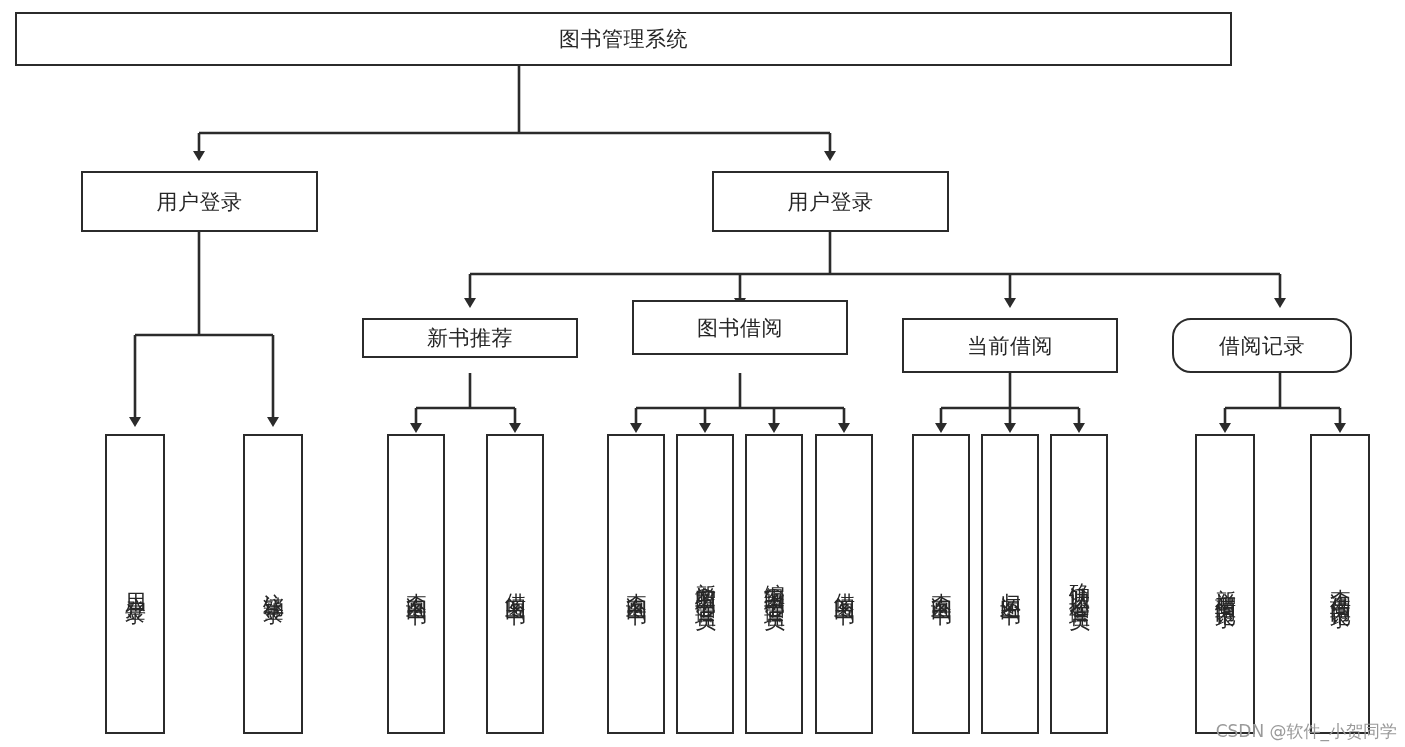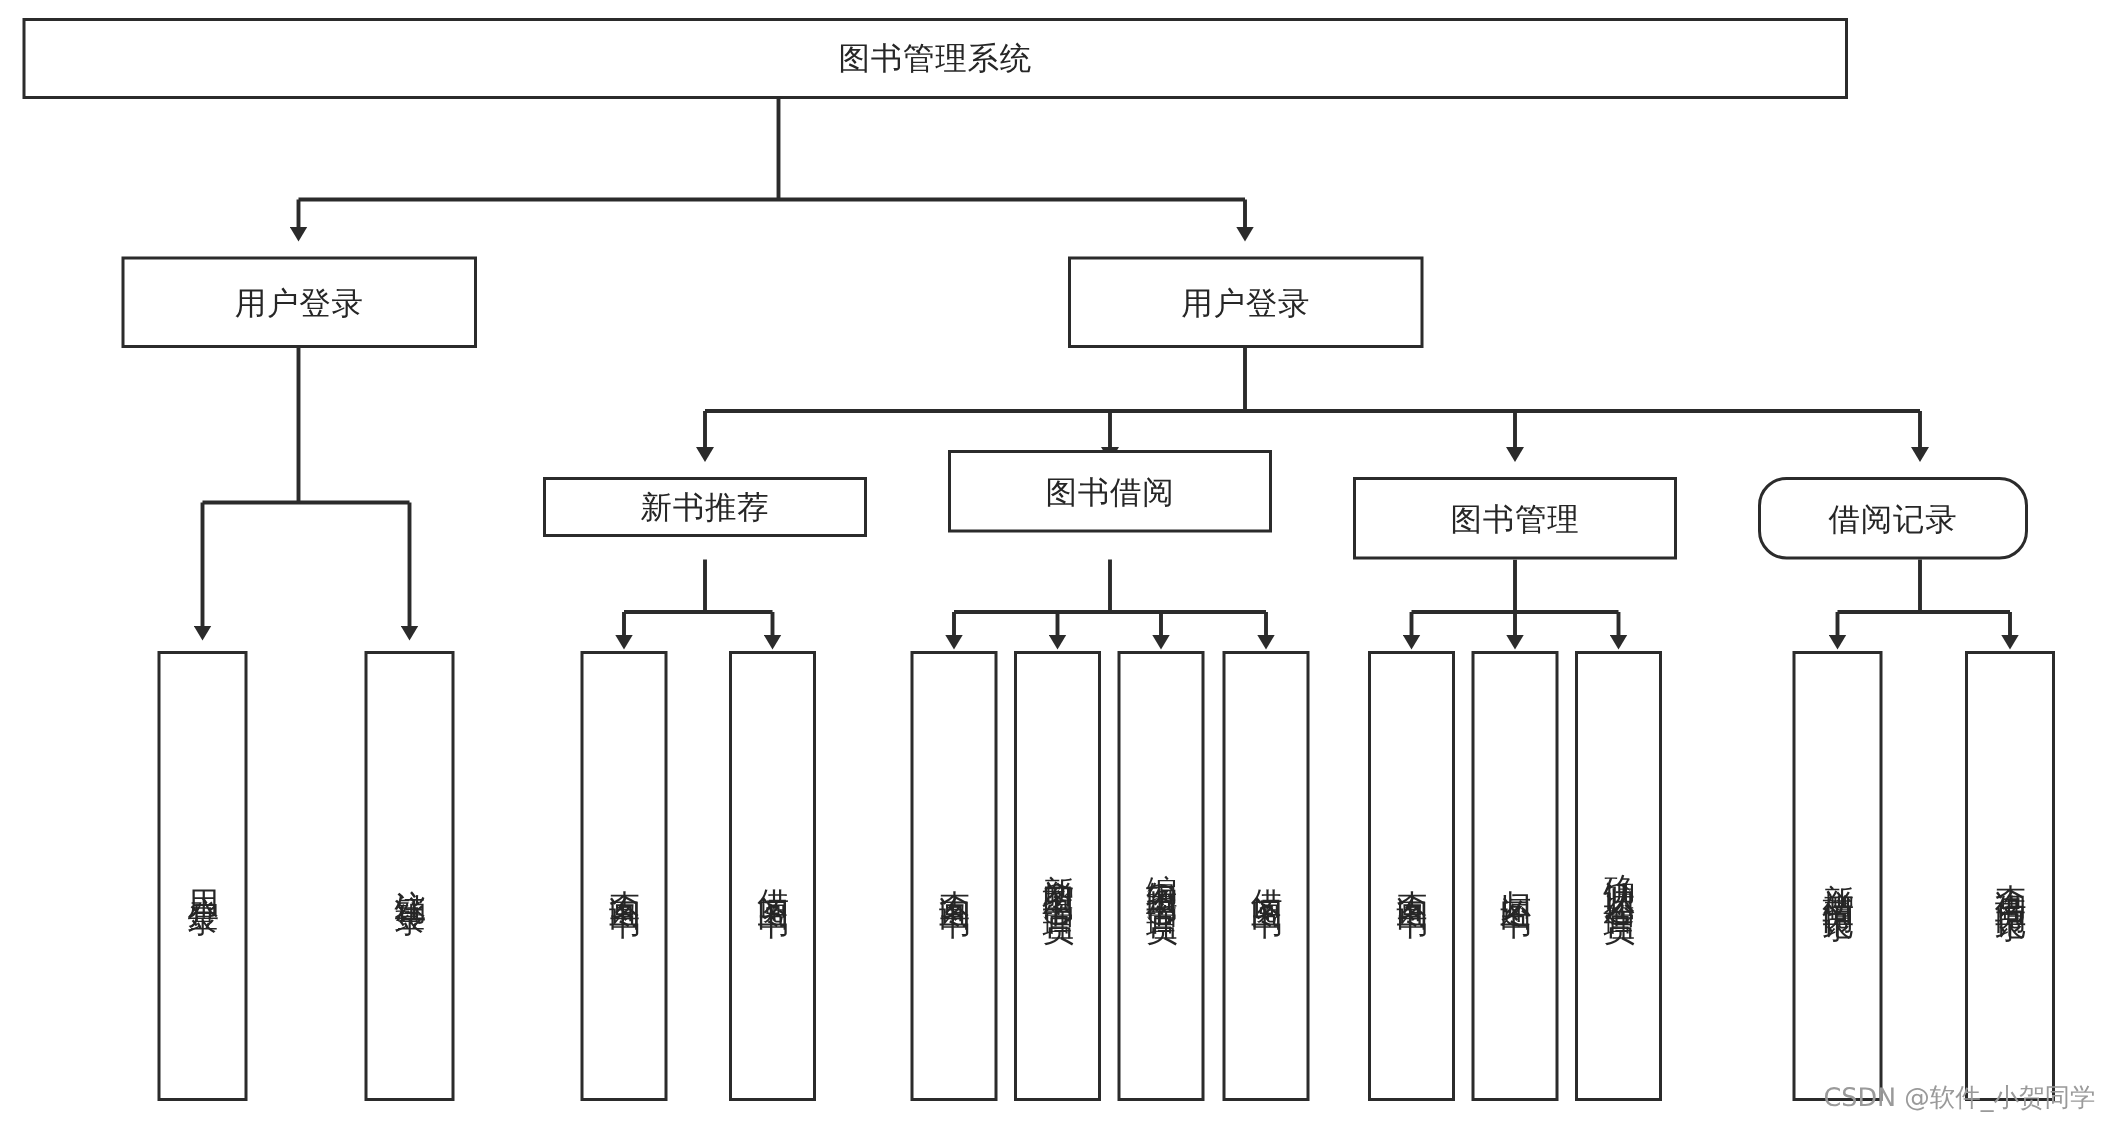--- a/index.html
+++ b/index.html
@@ -120,21 +120,21 @@
     </g>
   </svg>
 
   <div class="node h" style="left:15px; top:12px; width:1217px; height:54px;">图书管理系统</div>
 
   <div class="node h" style="left:81px; top:171px; width:237px; height:61px;">用户登录</div>
   <div class="node h" style="left:712px; top:171px; width:237px; height:61px;">用户登录</div>
 
   <div class="node h" style="left:362px; top:318px; width:216px; height:40px;">新书推荐</div>
   <div class="node h" style="left:632px; top:300px; width:216px; height:55px;">图书借阅</div>
-  <div class="node h" style="left:902px; top:318px; width:216px; height:55px;">图书管理</div>
+  <div class="node h" style="left:902px; top:318px; width:216px; height:55px;">当前借阅</div>
   <div class="node h" style="left:1172px; top:318px; width:180px; height:55px;border-radius:19px;">借阅记录</div>
 
   <div class="node v" style="left:105px; top:434px; width:60px; height:300px;">
     <span class="vtext">用户登录</span>
   </div>
   <div class="node v" style="left:243px; top:434px; width:60px; height:300px;">
     <span class="vtext">注销登录</span>
   </div>
 
   <div class="node v" style="left:387px; top:434px; width:58px; height:300px;">

